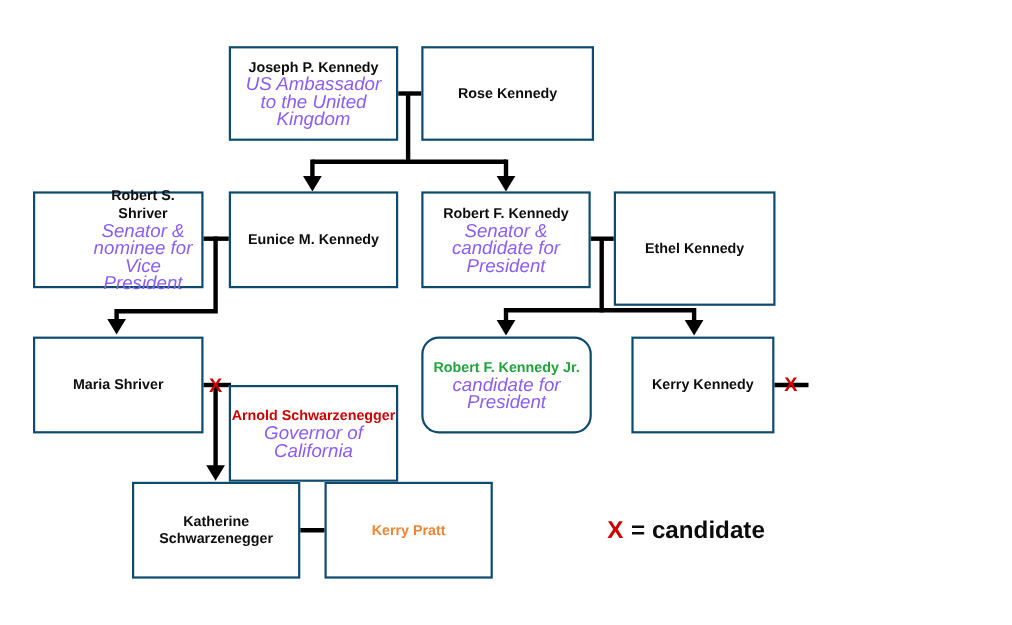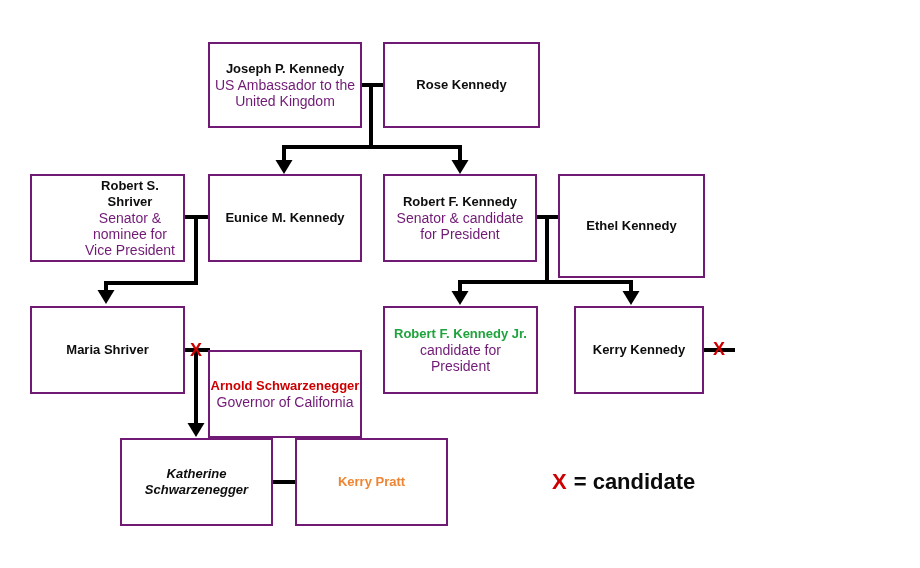--- a/index.html
+++ b/index.html
@@ -2,27 +2,27 @@
 <html><head>
 <meta charset="utf-8">
 <style>
   html,body { margin:0; padding:0; background:#fff; }
   .stage {
     position:relative; width:920px; height:568px; background:#ffffff;
     font-family:"Liberation Sans", sans-serif; overflow:hidden;
   }
   .connectors { position:absolute; left:0; top:0; width:920px; height:568px; }
   .box {
-    position:absolute; background:#ffffff; border:2px solid #701a75;
+    position:absolute; background:#ffffff; border:2px solid #0c4a6e;
     box-sizing:border-box; display:flex; flex-direction:column;
     align-items:center; justify-content:center; text-align:center; z-index:2;
   }
   .name { font-weight:bold; font-size:13px; line-height:16px; color:#0d0d0d; }
   .name.nowrap { white-space:nowrap; }
-  .sub  { font-size:14px; line-height:16px; color:#701a75; padding:0 4px; }
+  .sub  { font-style:italic; font-size:17px; line-height:16px; color:#8b5cf6; padding:0 4px; }
   .xmark {
     position:absolute; z-index:3; width:26px; height:20px;
     display:flex; align-items:center; justify-content:center;
     font-weight:bold; font-size:18px; line-height:18px;
   }
   .legend {
     position:absolute; left:552px; top:469px; z-index:2;
     display:flex; align-items:baseline; gap:7px;
     font-weight:bold; font-size:22px; color:#0b0b0b;
   }
@@ -88,30 +88,30 @@
     <div class="name">Ethel Kennedy</div>
   </div>
 
   <div class="box" style="left:30px; top:306px; width:155px; height:88px;">
     <div class="name">Maria Shriver</div>
   </div>
   <div class="box" style="left:208px; top:306px; width:154px; height:88px;margin-top:44px;">
     <div class="name nowrap" style="color: rgb(204, 0, 0);">Arnold Schwarzenegger</div>
     <div class="sub">Governor of California</div>
   </div>
-  <div class="box" style="left:383px; top:306px; width:155px; height:88px;">
+  <div class="box" style="left:383px; top:306px; width:155px; height:88px;border-radius:16px;">
     <div class="name" style="color: rgb(31, 163, 60);">Robert F. Kennedy Jr.</div>
     <div class="sub">candidate for President</div>
   </div>
   <div class="box" style="left:574px; top:306px; width:130px; height:88px;">
     <div class="name">Kerry Kennedy</div>
   </div>
 
   <div class="box" style="left:120px; top:438px; width:153px; height:88px;">
-    <div class="name" style="padding:0 8px;font-style:italic;">Katherine Schwarzenegger</div>
+    <div class="name" style="padding:0 8px;">Katherine Schwarzenegger</div>
   </div>
   <div class="box" style="left:295px; top:438px; width:153px; height:88px;">
     <div class="name" style="color: rgb(239, 133, 50);">Kerry Pratt</div>
   </div>
 
   <div class="xmark" style="left: 183px; top: 340px; color: rgb(204, 0, 0);">X</div>
   <div class="xmark" style="left: 706px; top: 339px; color: rgb(204, 0, 0);">X</div>
 
   <div class="legend">
     <span style="color: rgb(204, 0, 0);">X</span>

